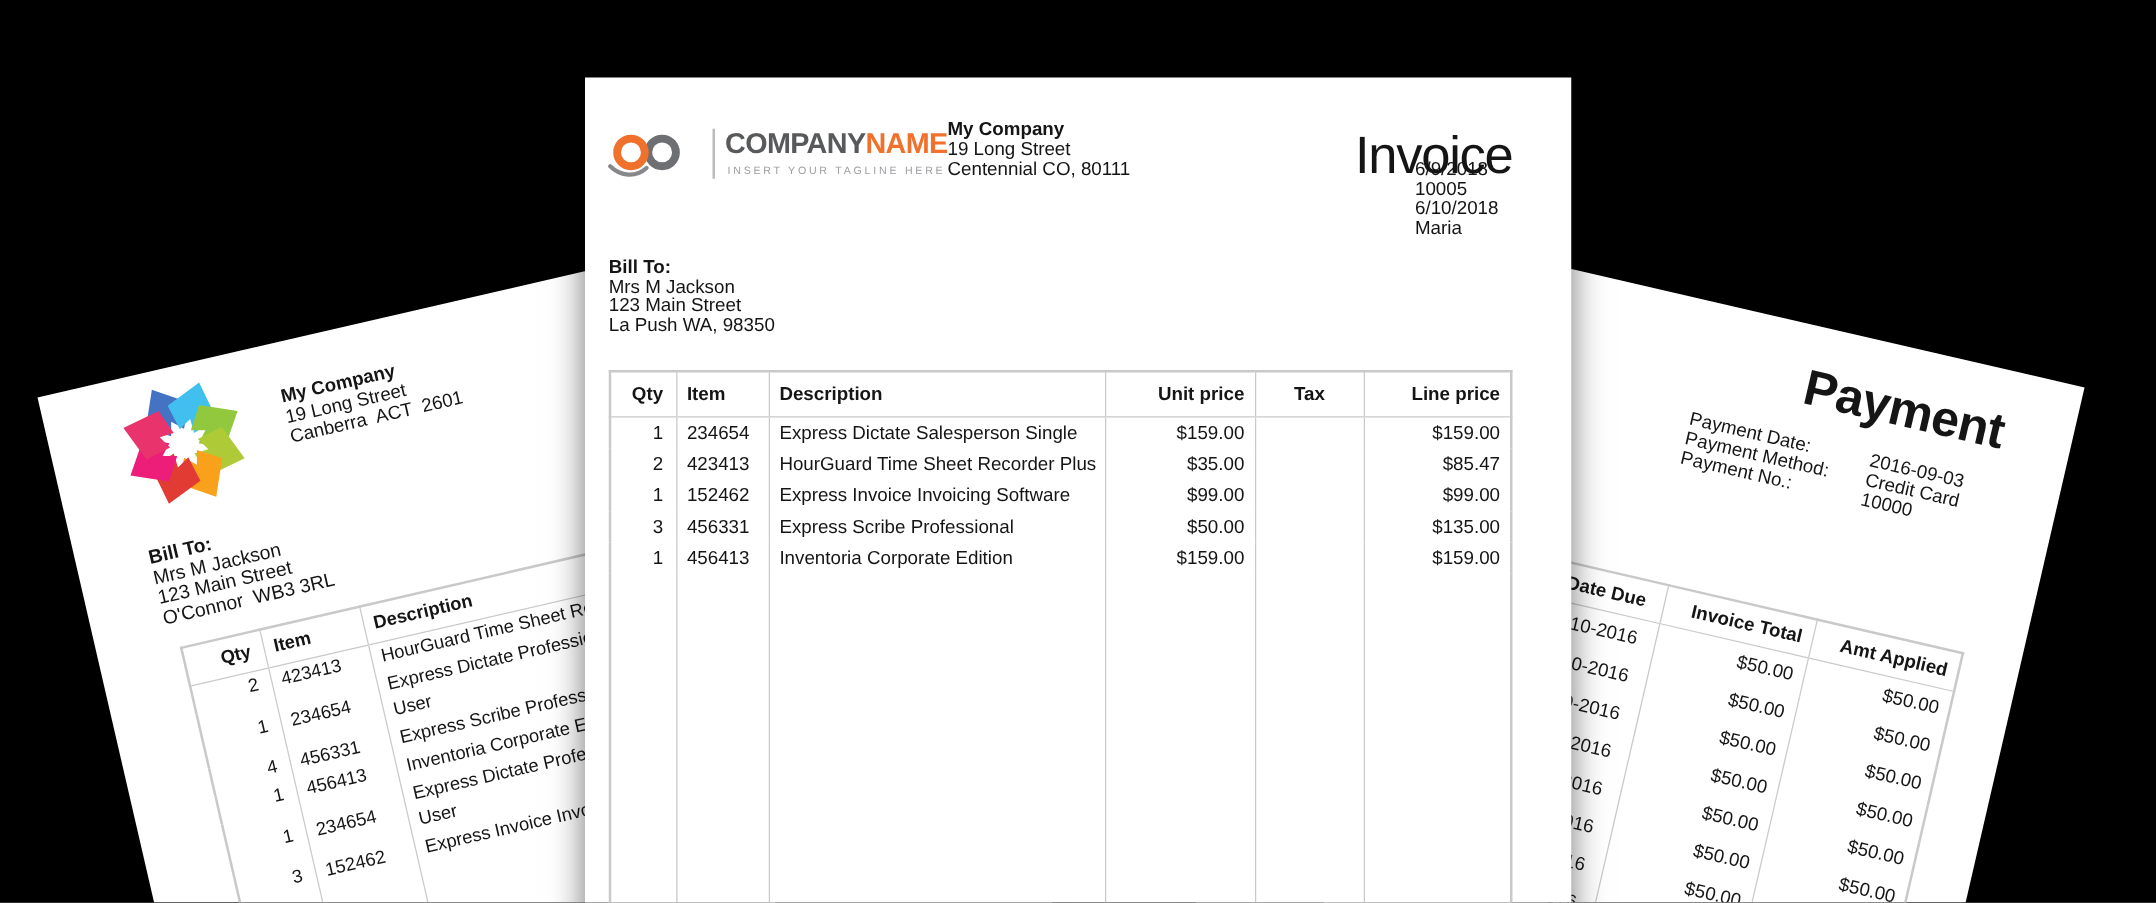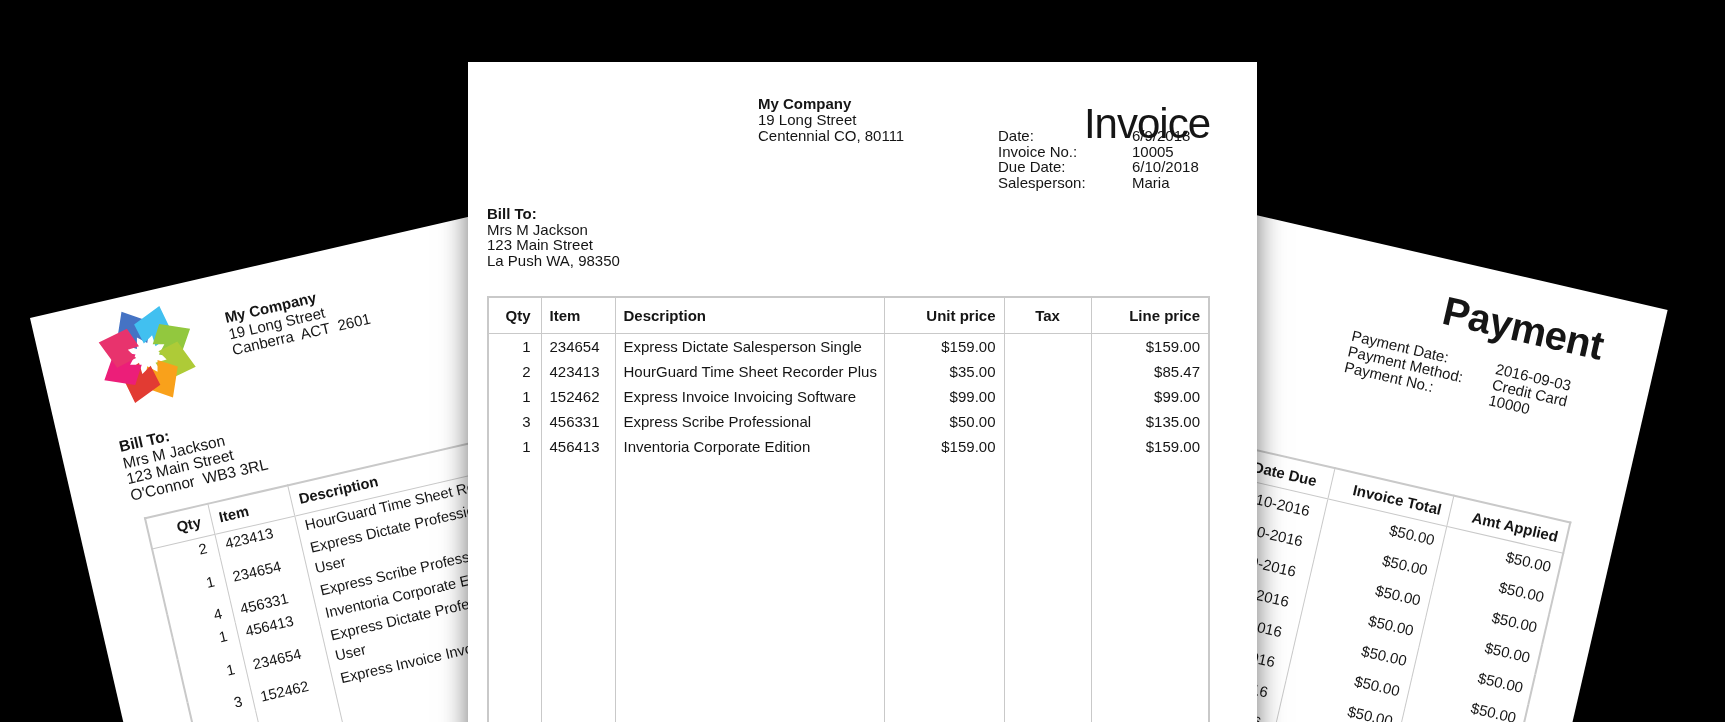--- a/index.html
+++ b/index.html
@@ -218,35 +218,41 @@
           <td class="ar date">10-10-2016</td>
 
         </tr>
 
       </tbody>
     </table>
   </div>
 
   <div class="page" id="center-page">
 
+    <div id="logo-wrap" class="abs">
+      <svg id="logo-mark" width="72" height="52" viewBox="0 0 104 58">
+        <path d="M6 42 C18 54 36 55 48 44" fill="none" stroke="#87888b" stroke-width="5" stroke-linecap="round"></path>
+        <circle cx="66" cy="26" r="16" fill="none" stroke="#6e6f72" stroke-width="9"></circle>
+        <circle cx="30" cy="26" r="16" fill="none" stroke="#f0712b" stroke-width="9"></circle>
+      </svg>
+      <div id="logo-divider"></div>
+      <div id="logo-text">
+        <span class="gray">COMPANY</span><span class="orange">NAME</span>
+      </div>
+      <div id="logo-tagline">INSERT YOUR TAGLINE HERE</div>
+    </div>
 
     <div id="center-addr" class="abs addr">
       <div class="bold">My Company</div>
       <div>19 Long Street</div>
       <div>Centennial CO, 80111</div>
     </div>
 
     <div id="center-title" class="abs">Invoice</div>
 
-    <div id="center-detail-labels" class="abs detail-labels">
-      <div>Date:</div>
-      <div>Invoice No.:</div>
-      <div>Due Date:</div>
-      <div>Salesperson:</div>
-    </div>
     <div id="center-detail-values" class="abs detail-values">
       <div>6/9/2018</div>
       <div>10005</div>
       <div>6/10/2018</div>
       <div>Maria</div>
     </div>
 
     <div id="center-billto" class="abs billto">
       <div class="bold">Bill To:</div>
       <div>Mrs M Jackson</div>

